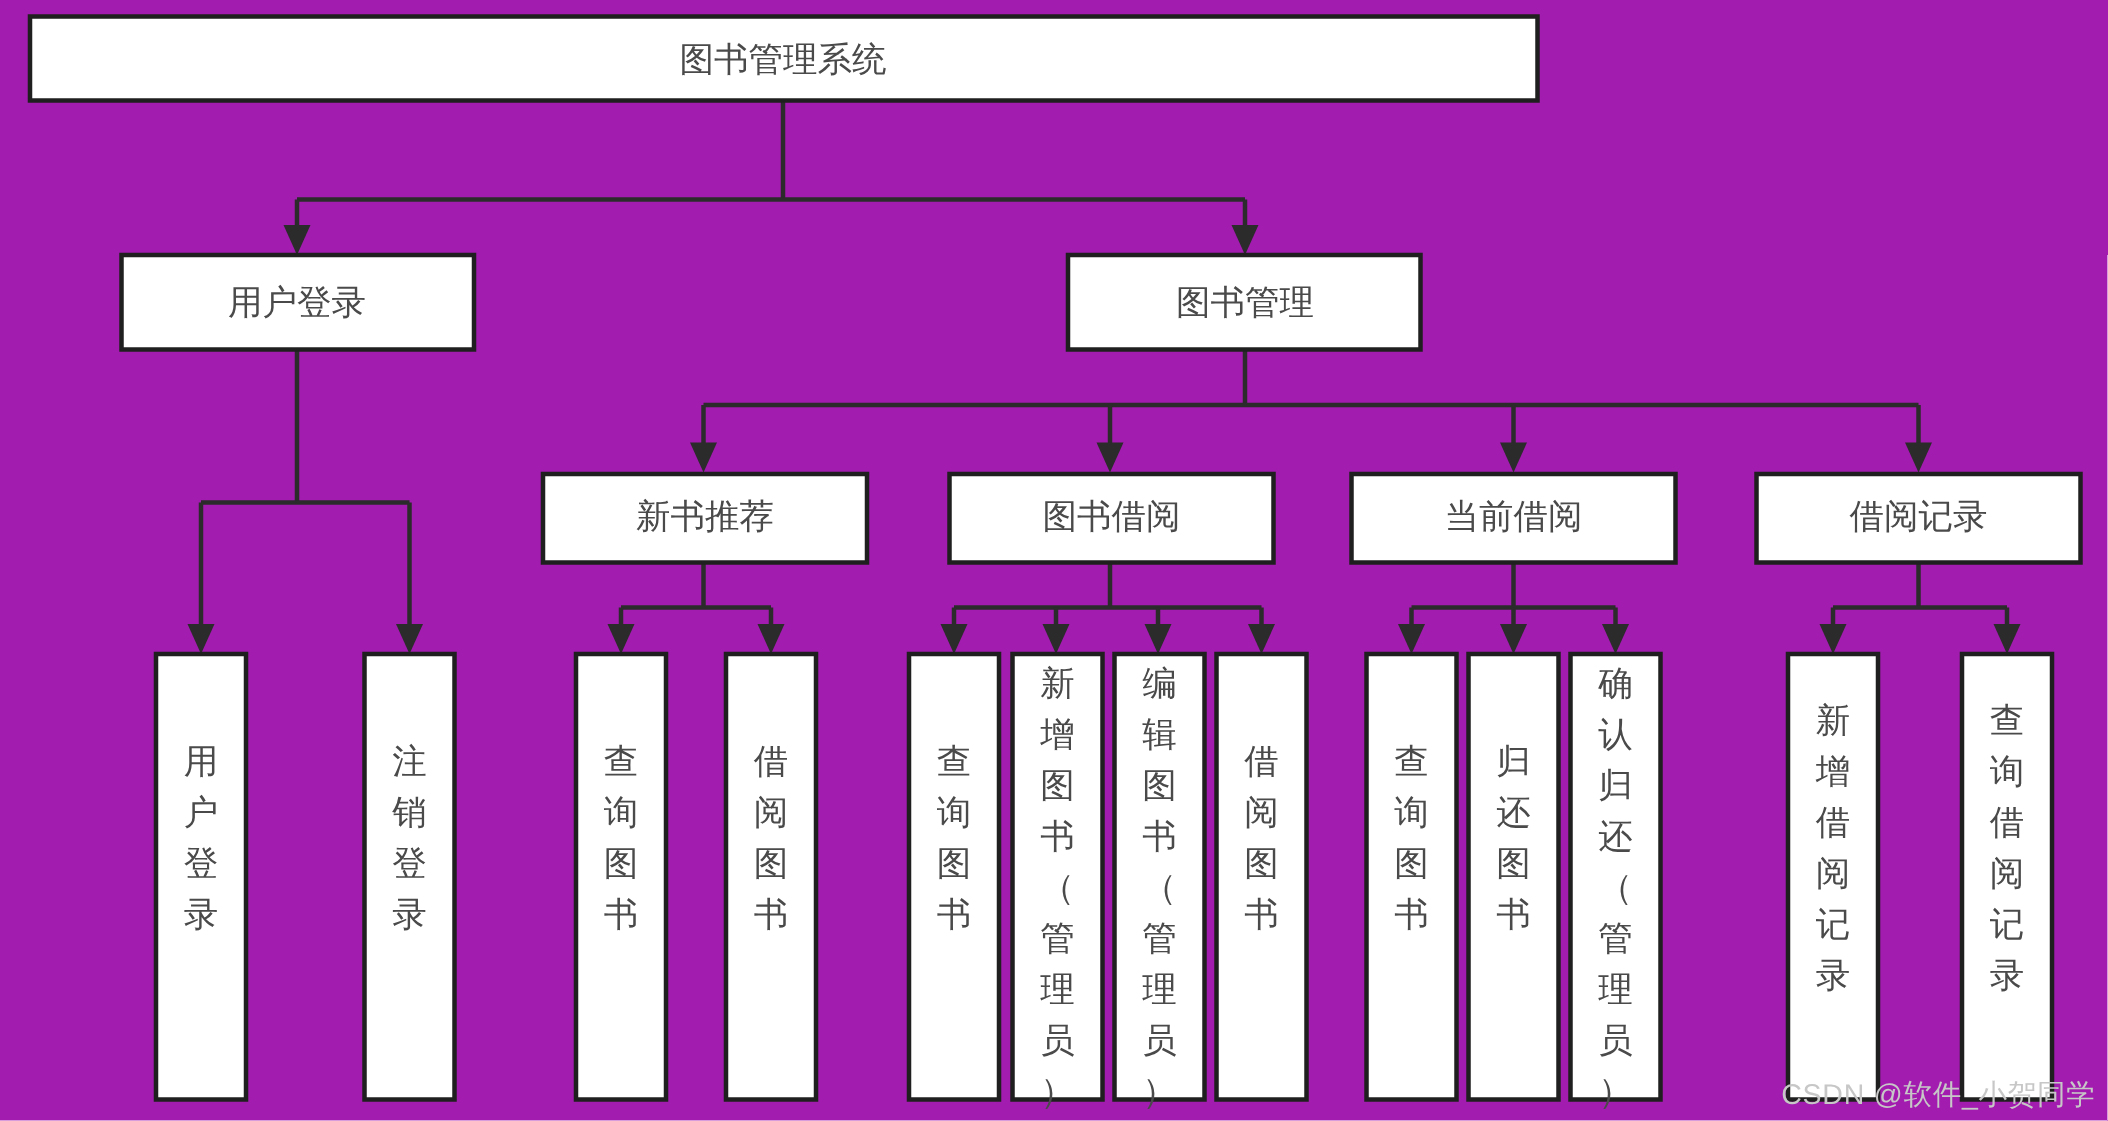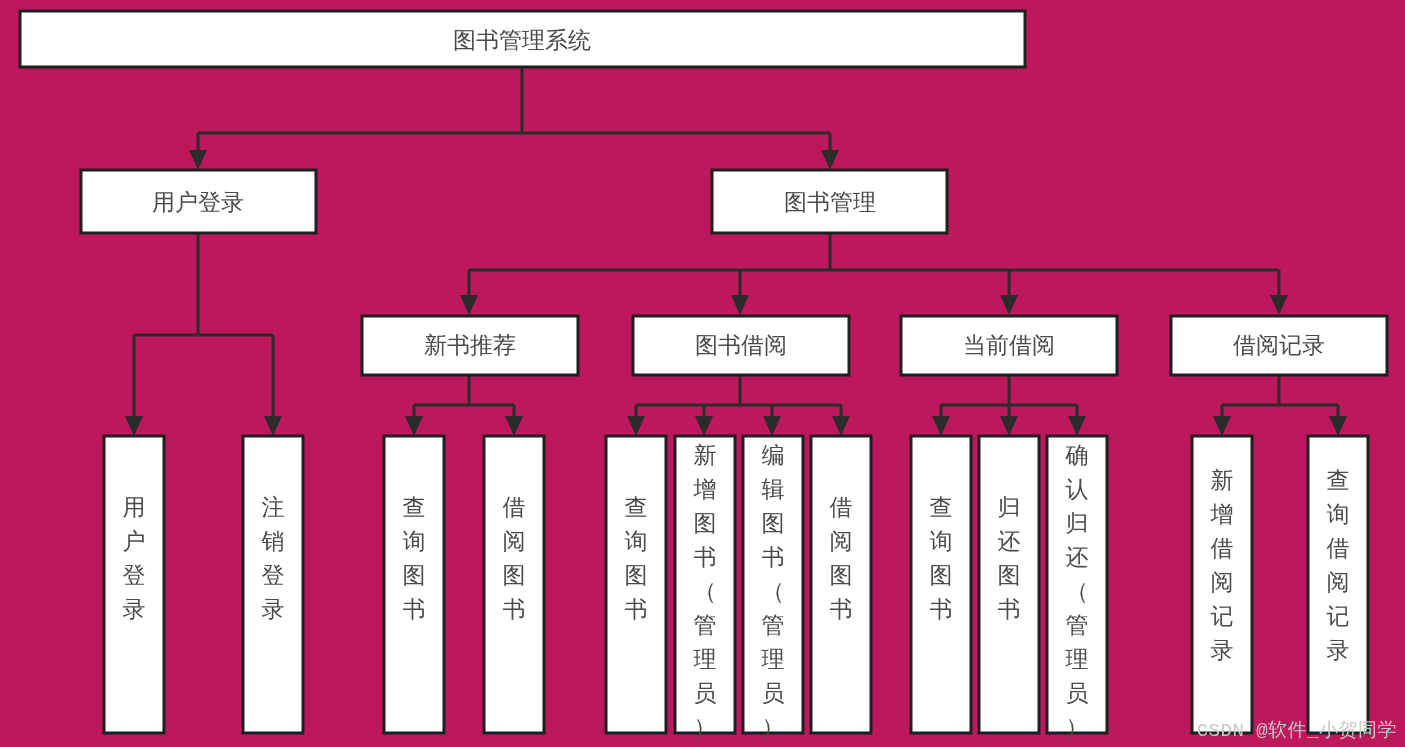--- a/index.html
+++ b/index.html
@@ -7,21 +7,21 @@
     padding: 0;
     background: #ffffff;
   }
   body {
     font-family: "DejaVu Sans", "Liberation Sans", sans-serif;
   }
   #stage {
     position: relative;
     width: 1405px;
     height: 747px;
-    background: #be185d;
+    background: #a21caf;
     overflow: hidden;
   }
   #diagram {
     position: absolute;
     left: 0;
     top: 0;
     width: 1405px;
     height: 747px;
   }
   .node-rect {
@@ -48,21 +48,21 @@
     fill: none;
   }
   .arrow-head {
     fill: #2b2b2b;
     stroke: none;
   }
   .watermark {
     position: absolute;
     right: 8px;
     bottom: 4px;
-    font-family: Liberation Mono, monospace;
+    font-family: Liberation Sans, sans-serif;
     font-size: 19px;
     color: #c7c7c7;
     letter-spacing: 0.5px;
     white-space: nowrap;
     user-select: none;
   }
 </style>
 </head>
 <body>
 

